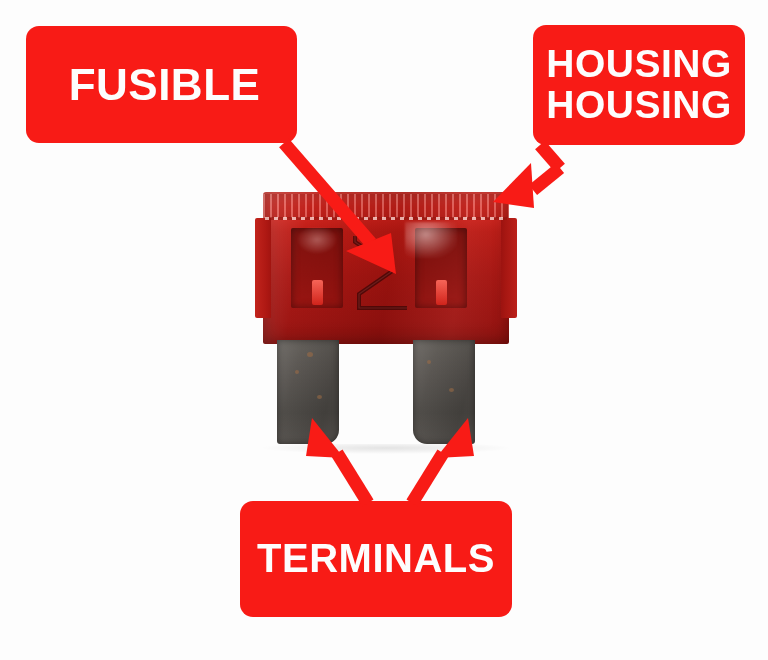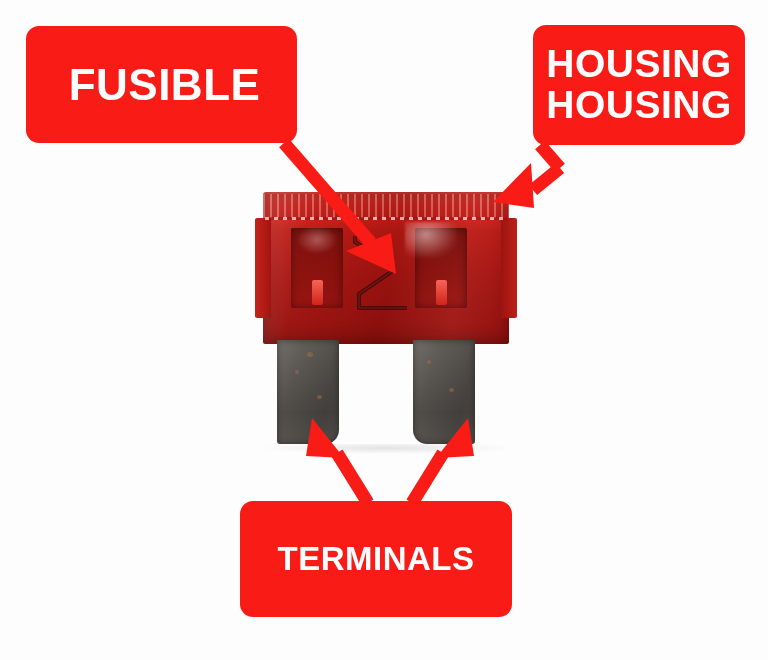--- a/index.html
+++ b/index.html
@@ -57,21 +57,21 @@
     height: 120px;
   }
   #callout-plastic-housing .line { font-size: 39px; }
 
   #callout-terminals {
     left: 240px;
     top: 501px;
     width: 272px;
     height: 116px;
   }
-  #callout-terminals .line { font-size: 33px; }
+  #callout-terminals .line { font-size: 40px; }
 
   
   #arrow-layer {
     position: absolute;
     left: 0; top: 0;
     width: 768px;
     height: 660px;
     z-index: 40;
     pointer-events: none;
   }

